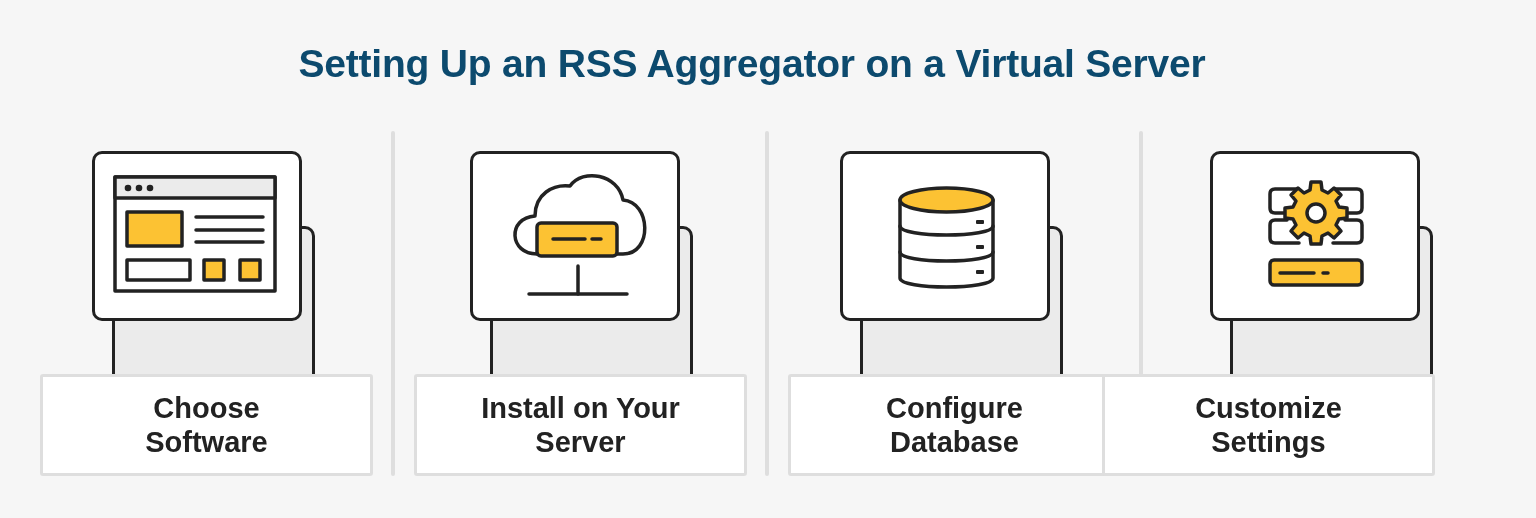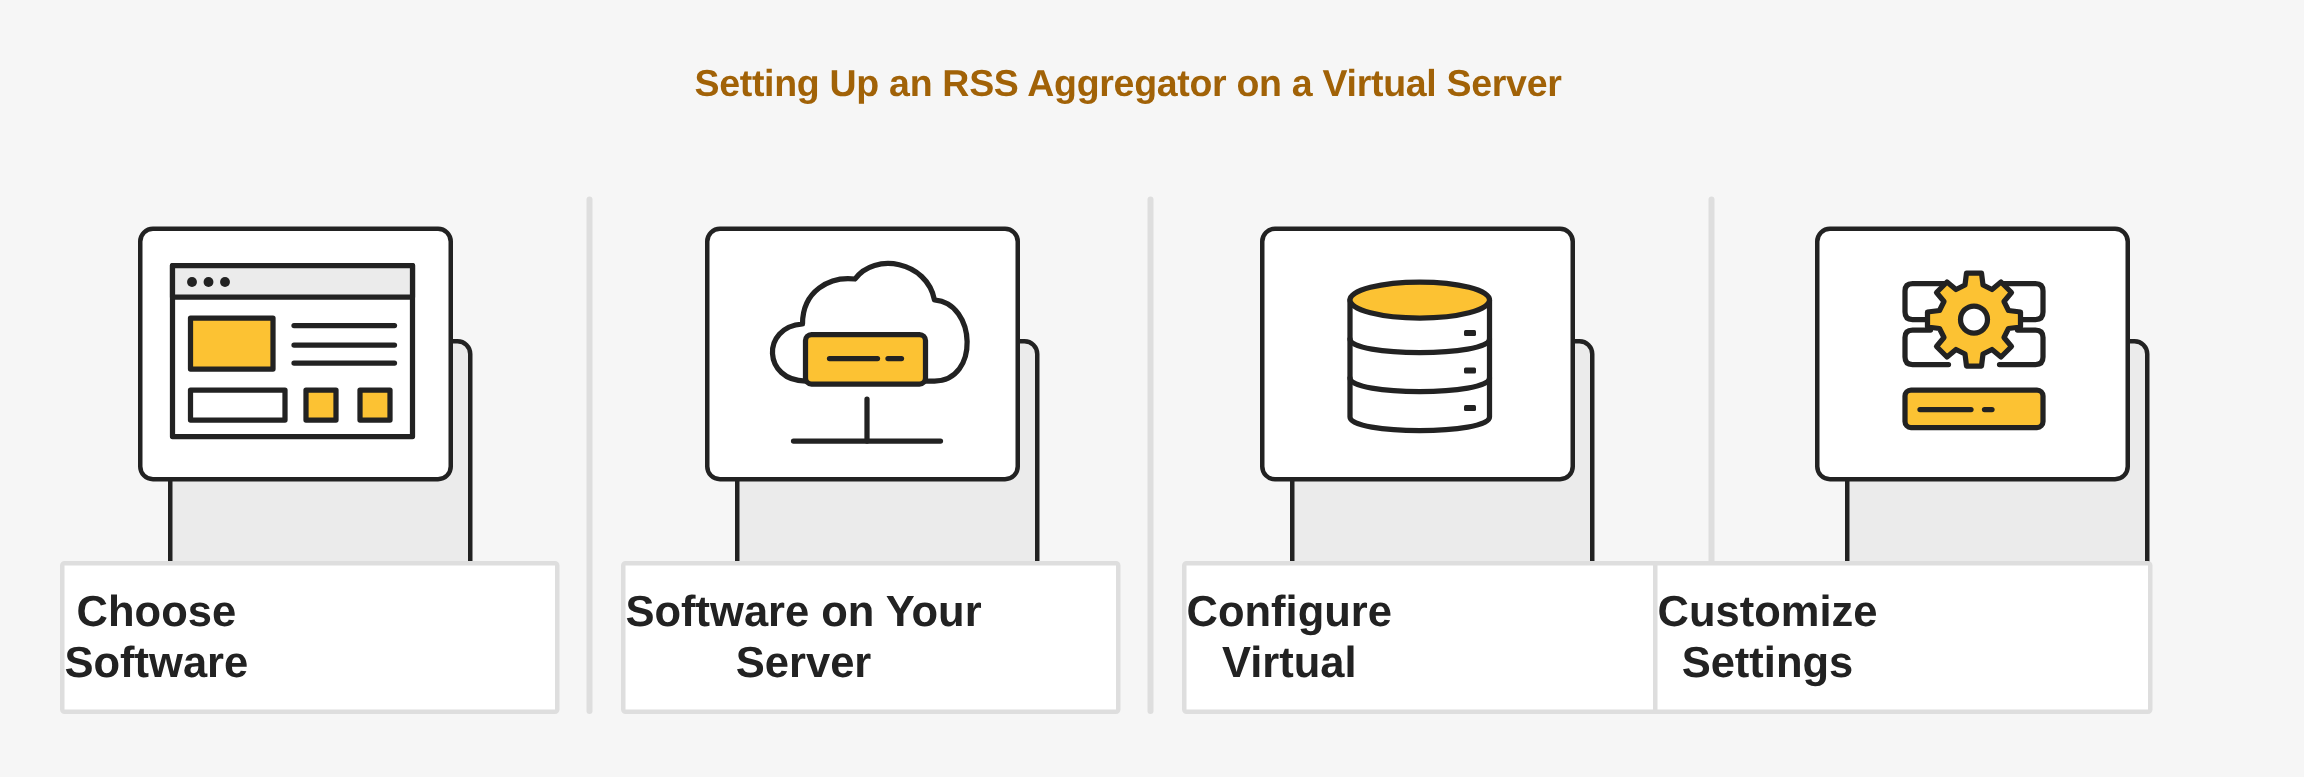--- a/index.html
+++ b/index.html
@@ -7,22 +7,22 @@
     width: 1536px; height: 518px;
     background: #f6f6f6;
     position: relative;
     overflow: hidden;
     font-family: "Liberation Sans", "DejaVu Sans", sans-serif;
     color: #222222;
   }
   .title {
     position: absolute; left: 0; top: 42px; width: 1504px;
     text-align: center;
-    font-size: 25px; font-weight: 700; letter-spacing: -0.2px;
-    color: #a16207;
+    font-size: 39px; font-weight: 700; letter-spacing: -0.2px;
+    color: #0c4a6e;
   }
   .divider {
     position: absolute; top: 131px; width: 4px; height: 345px;
     background: #dedede; border-radius: 2px;
   }
   .card-back, .card-front {
     position: absolute;
     width: 203px; height: 163px;
     border: 3.5px solid #222222;
     border-radius: 10px;
@@ -31,21 +31,21 @@
   .card-back { background: #ebebeb; }
   .card-front { background: #ffffff; width: 210px; height: 170px; }
   .card-front svg { position: absolute; left: 0; top: 0; }
   .label-box {
     position: absolute; top: 374px;
     width: 333px; height: 102px;
     background: #ffffff;
     border: 3px solid #dedede;
     border-radius: 3px;
     box-sizing: border-box;
-    display: flex; align-items: center; justify-content: flex-start;
+    display: flex; align-items: center; justify-content: center;
     text-align: center;
   }
   .label-text {
     font-size: 29px; font-weight: 700; line-height: 34px;
     color: #222222;
     white-space: pre-line;
   }
 </style>
 </head>
 <body>
@@ -92,21 +92,21 @@
         <path d="M64 100 C36 100 34 64 62 62 C62 40 80 30 97 32 C110 14 145 20 150 46 C178 48 180 100 150 100 Z" fill="#ffffff"></path>
         <rect x="64" y="69" width="80" height="33" rx="4" fill="#fcc233"></rect>
         <line x1="80" y1="85" x2="112" y2="85"></line>
         <line x1="119" y1="85" x2="128" y2="85"></line>
         <line x1="105" y1="112" x2="105" y2="140"></line>
         <line x1="56" y1="140" x2="154" y2="140"></line>
       </g>
     </svg>
   </div>
   <div class="label-box" style="left:414px;">
-    <div class="label-text">Software on Your
+    <div class="label-text">Install on Your
 Server</div>
   </div>
 </div>
 
 <div>
   <div class="card-back" style="left:860px; top:226px;"></div>
   <div class="card-front" style="left:840px; top:151px;">
     <svg width="204" height="164" viewBox="0 0 204 164">
       <g stroke="#222222" stroke-width="3.5" fill="none" stroke-linejoin="round" stroke-linecap="round">
         <path d="M57 46 L57 124 C57 136 150 136 150 124 L150 46" fill="#ffffff"></path>
@@ -116,21 +116,21 @@
       </g>
       <g fill="#222222">
         <rect x="133" y="66" width="8" height="4" rx="1"></rect>
         <rect x="133" y="91" width="8" height="4" rx="1"></rect>
         <rect x="133" y="116" width="8" height="4" rx="1"></rect>
       </g>
     </svg>
   </div>
   <div class="label-box" style="left:788px;">
     <div class="label-text">Configure
-Virtual</div>
+Database</div>
   </div>
 </div>
 
 <div>
   <div class="card-back" style="left:1230px; top:226px;"></div>
   <div class="card-front" style="left:1210px; top:151px;">
     <svg width="204" height="164" viewBox="0 0 204 164">
       <g stroke="#222222" stroke-width="3.5" fill="none" stroke-linejoin="round" stroke-linecap="round">
         <path d="M85 35 L62 35 Q57 35 57 40 L57 54 Q57 59 62 59 L74 59"></path>
         <path d="M121 35 L144 35 Q149 35 149 40 L149 54 Q149 59 144 59 L132 59"></path>

